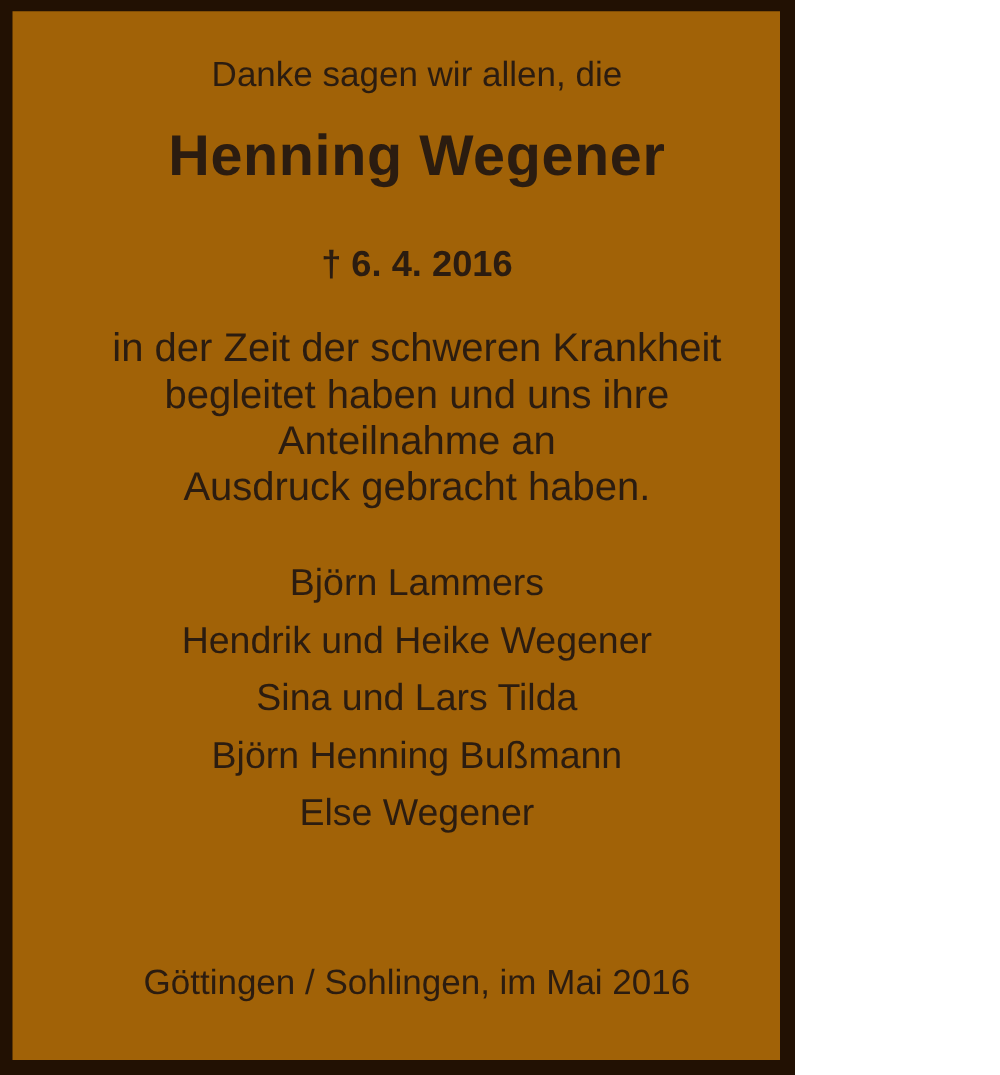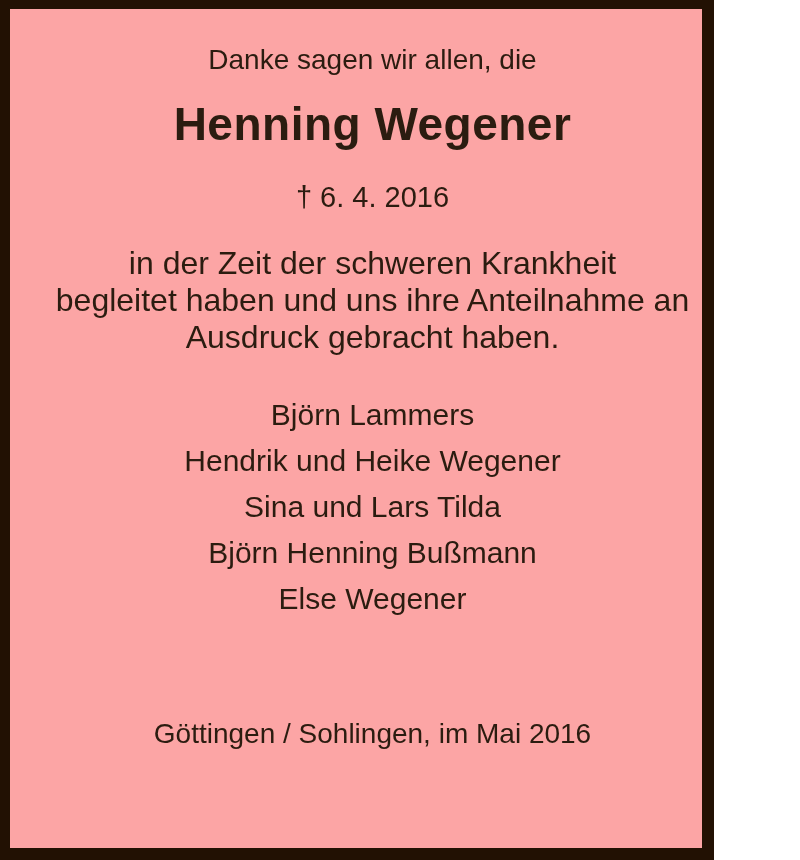--- a/index.html
+++ b/index.html
@@ -7,52 +7,52 @@
     padding: 0;
     background: #ffffff;
   }
   .page {
     width: 800px;
     height: 860px;
     box-sizing: border-box;
     background: #ffffff;
   }
   .card {
-    width: 714px;
+    width: 636px;
     height: 860px;
     box-sizing: border-box;
     border-top: 9px solid #221103;
     border-left: 10px solid #221103;
     border-right: 12px solid #221103;
     border-bottom: 12px solid #221103;
-    background: #fca5a5;
+    background: #a16207;
     font-family: "Liberation Sans", "DejaVu Sans", sans-serif;
     color: #2b1c10;
     text-align: center;
     overflow: hidden;
     padding-left: 33px;
   }
   .intro {
     margin-top: 36px;
     font-size: 28px;
     line-height: 30px;
     font-weight: 400;
   }
   .deceased-name {
     margin-top: 24px;
     font-size: 46px;
     line-height: 50px;
     font-weight: 700;
     letter-spacing: 0.5px;
   }
   .death-date {
-    margin-top: 32px;
+    margin-top: 47px;
     font-size: 29px;
     line-height: 32px;
-    font-weight: 400;
+    font-weight: 700;
   }
   .body-text {
     margin-top: 32px;
     font-size: 32px;
     line-height: 37px;
     font-weight: 400;
   }
   .mourners {
     margin-top: 36px;
     font-size: 30px;

